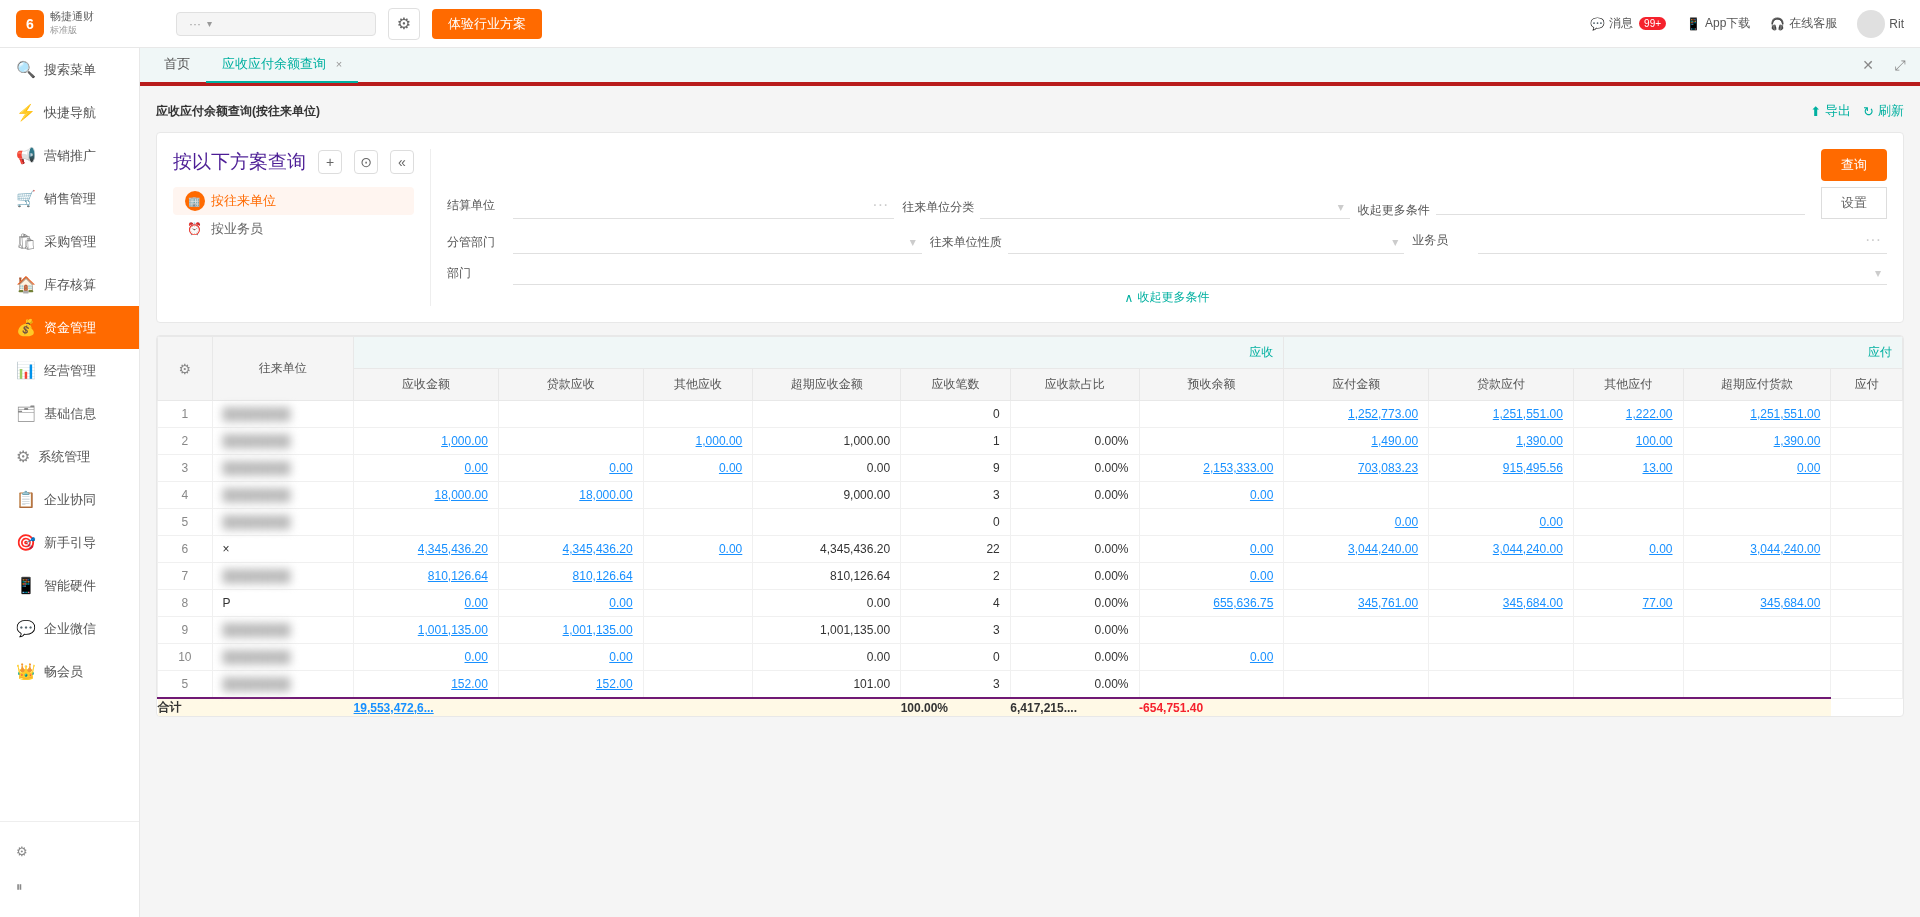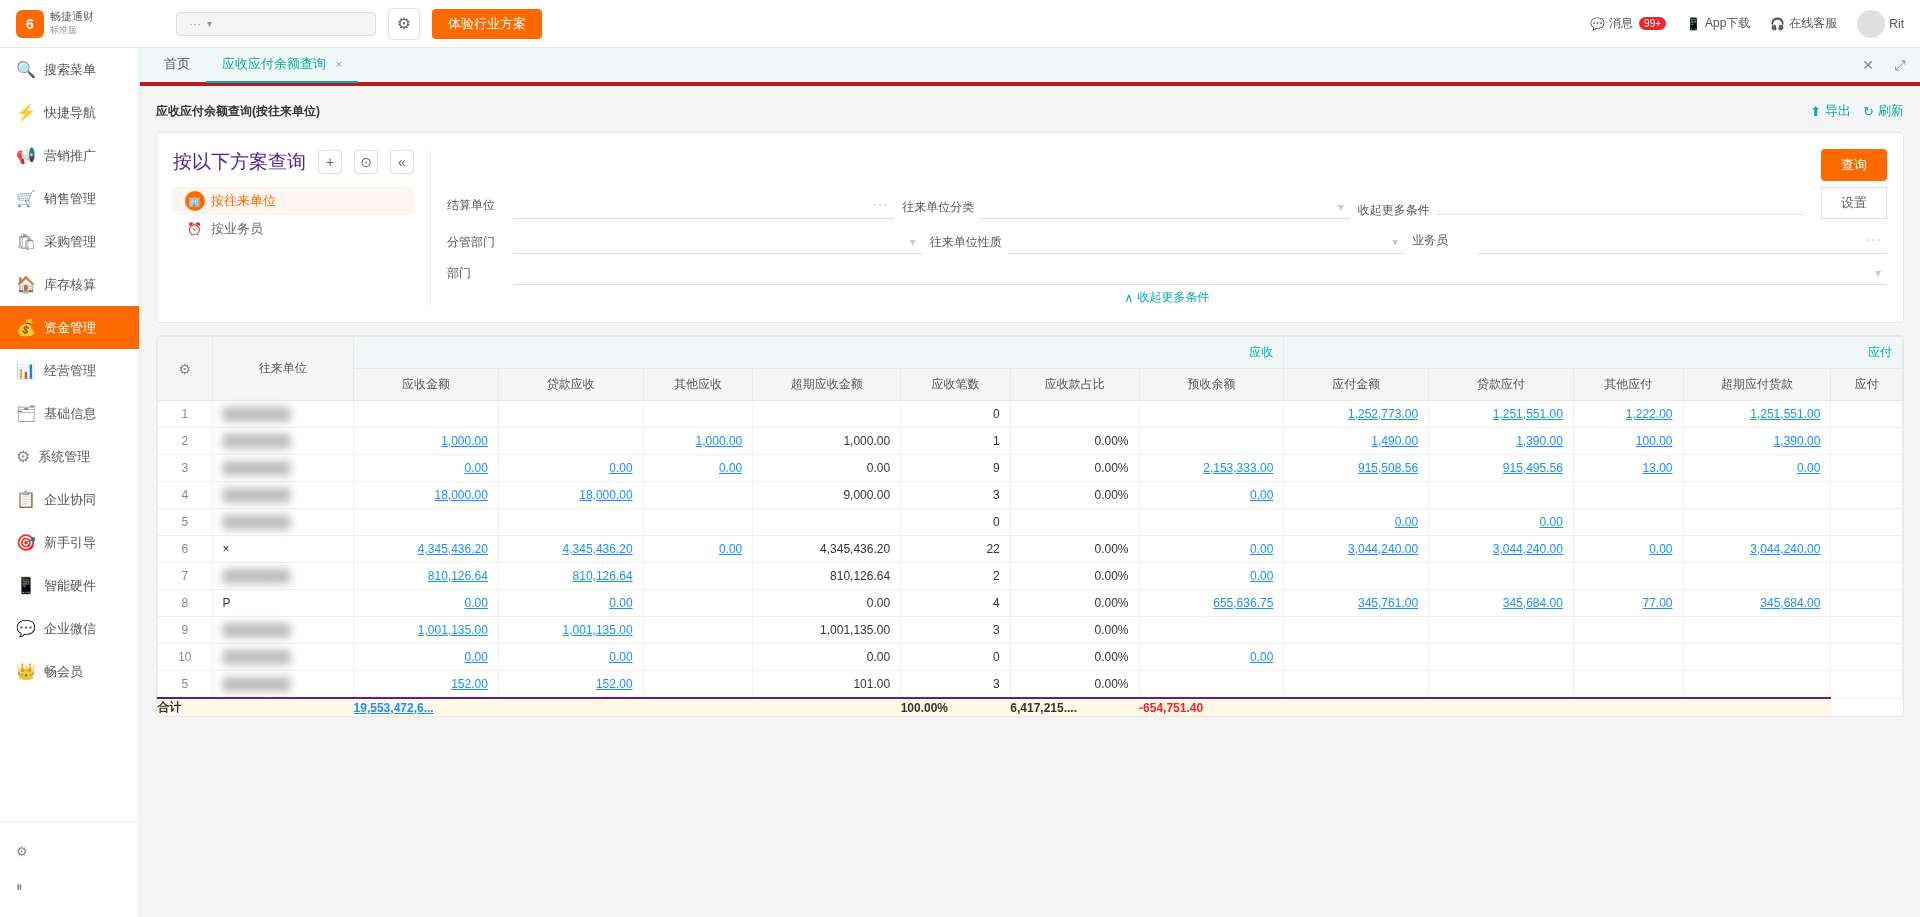--- a/index.html
+++ b/index.html
@@ -687,21 +687,21 @@
             <tr>
       <td>3</td>
       <td><span class="blurred">████████</span></td>
       <td class="td-link">0.00</td>
       <td class="td-link">0.00</td>
       <td class="td-link">0.00</td>
       <td>0.00</td>
       <td>9</td>
       <td>0.00%</td>
       <td class="td-link">2,153,333.00</td>
-      <td class="td-link">915,508.56</td>
+      <td class="td-link">703,083.23</td>
       <td class="td-link">915,495.56</td>
       <td class="td-link">13.00</td>
       <td class="td-link">0.00</td>
       <td></td>
     </tr>
             <tr>
       <td>4</td>
       <td><span class="blurred">████████</span></td>
       <td class="td-link">18,000.00</td>
       <td class="td-link">18,000.00</td>

